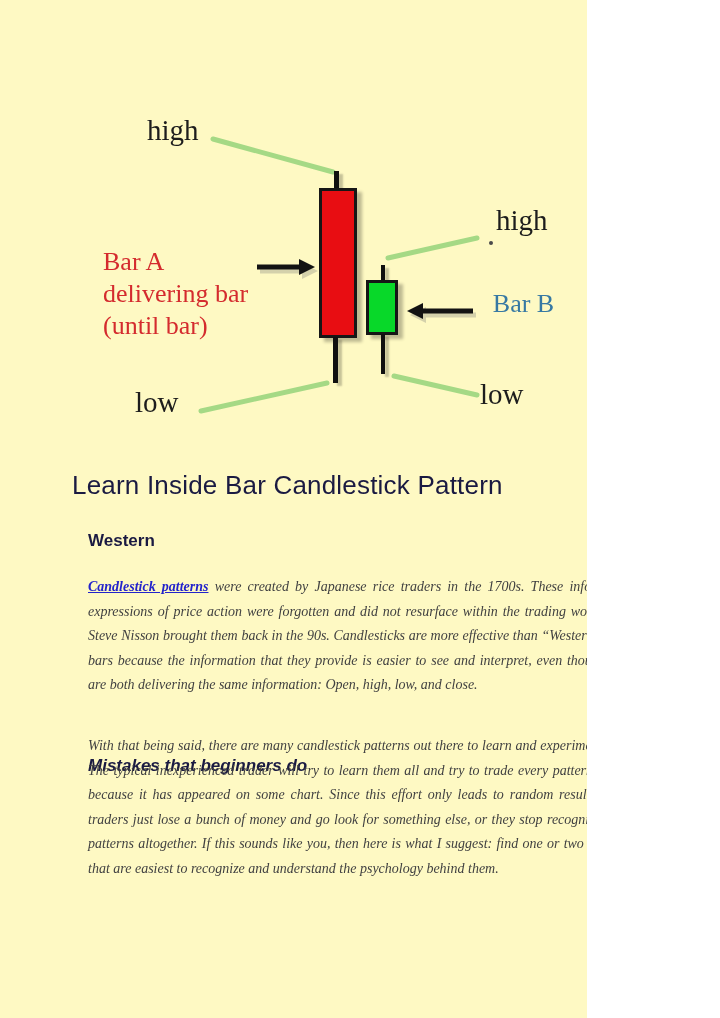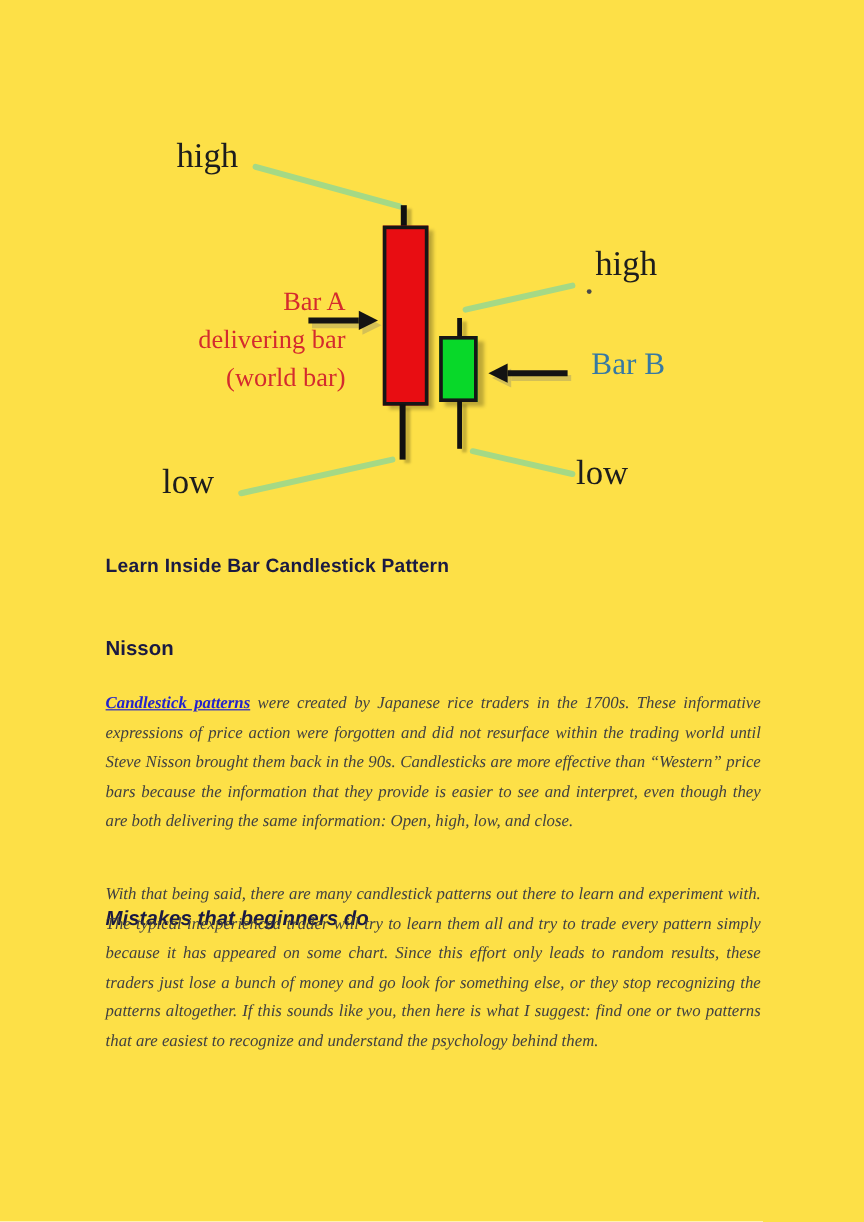--- a/index.html
+++ b/index.html
@@ -1,16 +1,16 @@
 <!DOCTYPE html>
 <html style="--bar-a-body: #e80d12; --bar-b-body: #08d829; --candle-border: #161616; --wick: #101010; --connector-line: #a5d985; --arrow: #131313; --bar-a-label: #d42b2e; --bar-b-label: #3779a3; --high-low-label: #1d1d1d; --heading: #1a1a42; --body-text: #414141; --link: #2323cb;"><head>
 <meta charset="utf-8">
 <style>
   html,body{margin:0;padding:0;background:#ffffff;}
-  .page{position:relative;width:720px;height:1018px;background:#fde047;overflow:hidden;
+  .page{position:relative;width:587px;height:1018px;background:#fef9c3;overflow:hidden;
         font-family:"Liberation Sans",sans-serif;}
 
   
   .diagram{position:absolute;left:85px;top:105px;width:560px;height:340px;}
   .diagram svg{position:absolute;left:0;top:0;}
   .candle-body{position:absolute;box-sizing:border-box;border:3px solid var(--candle-border);
                box-shadow:5px 4px 3px rgba(0,0,0,0.25);}
   .body-a{left:234px;top:83px;width:38px;height:150px;background:var(--bar-a-body);}
   .body-b{left:281px;top:175px;width:32px;height:55px;background:var(--bar-b-body);}
   .wick{position:absolute;width:5px;background:var(--wick);box-shadow:4px 3px 2px rgba(0,0,0,0.22);}
@@ -18,29 +18,29 @@
   .wick-a-bot{left:248px;top:232px;height:46px;}
   .wick-b-top{left:296px;top:160px;height:16px;width:4px;}
   .wick-b-bot{left:296px;top:229px;height:40px;width:4px;}
 
   .dlabel{position:absolute;font-family:"Liberation Serif",serif;white-space:nowrap;
           color:var(--high-low-label);font-size:29px;line-height:1.05;}
   .lbl-high-a{left:62px;top:10px;}
   .lbl-low-a{left:50px;top:282px;}
   .lbl-high-b{left:411px;top:100px;}
   .lbl-low-b{left:395px;top:274px;}
-  .lbl-bar-a{left:18px;top:130px;width:185px;text-align:right;font-size:22px;
+  .lbl-bar-a{left:18px;top:141px;width:185px;text-align:left;font-size:26px;
              line-height:32px;color:var(--bar-a-label);white-space:normal;}
   .lbl-bar-b{left:356px;top:180px;width:165px;text-align:center;font-size:26px;
              line-height:38px;color:var(--bar-b-label);white-space:normal;}
   .stray-dot{position:absolute;left:404px;top:136px;width:4px;height:4px;border-radius:50%;
              background:#4a4a4a;}
 
   
-  .title{position:absolute;left:88px;top:453px;font-size:16px;font-weight:bold;
+  .title{position:absolute;left:72px;top:453px;font-size:26px;font-weight:normal;
          color:var(--heading);letter-spacing:0.2px;}
   .subhead{position:absolute;left:88px;font-size:17px;font-weight:bold;color:var(--heading);}
   .h-history{top:517px;}
   .h-mistakes{top:742px;font-style:italic;}
   .para{position:absolute;left:88px;width:546px;font-family:"Liberation Serif",serif;
         font-size:14px;line-height:24.5px;color:var(--body-text);text-align:justify;font-style:italic;}
   .p-history{top:561px;}
   .p-mistakes{top:720px;}
   .doclink{font-weight:bold;color:var(--link);text-decoration:underline;cursor:pointer;}
 </style>
@@ -87,31 +87,31 @@
 
     <div class="dlabel lbl-high-a">high</div>
     <div class="dlabel lbl-low-a">low</div>
     <div class="dlabel lbl-high-b">high</div>
     <div class="dlabel lbl-low-b">low</div>
     <div class="stray-dot"></div>
 
     <div class="dlabel lbl-bar-a">
       <div>Bar A</div>
       <div>delivering bar</div>
-      <div>(world bar)</div>
+      <div>(until bar)</div>
     </div>
 
     <div class="dlabel lbl-bar-b">
       <div>Bar B</div>
     </div>
   </div>
 
   <h1 class="title">Learn Inside Bar Candlestick Pattern</h1>
 
-  <h2 class="subhead h-history">Nisson</h2>
+  <h2 class="subhead h-history">Western</h2>
 
   <p class="para p-history"><a class="doclink">Candlestick patterns</a><span> were created by Japanese rice traders in the 1700s. These informative expressions of price action were forgotten and did not resurface within the trading world until Steve Nisson brought them back in the 90s. Candlesticks are more effective than “Western” price bars because the information that they provide is easier to see and interpret, even though they are both delivering the same information: Open, high, low, and close.</span></p>
 
   <h2 class="subhead h-mistakes">Mistakes that beginners do</h2>
 
   <p class="para p-mistakes">With that being said, there are many candlestick patterns out there to learn and experiment with. The typical inexperienced trader will try to learn them all and try to trade every pattern simply because it has appeared on some chart. Since this effort only leads to random results, these traders just lose a bunch of money and go look for something else, or they stop recognizing the patterns altogether. If this sounds like you, then here is what I suggest: find one or two patterns that are easiest to recognize and understand the psychology behind them.</p>
 
 </div>
 
 </body></html>

